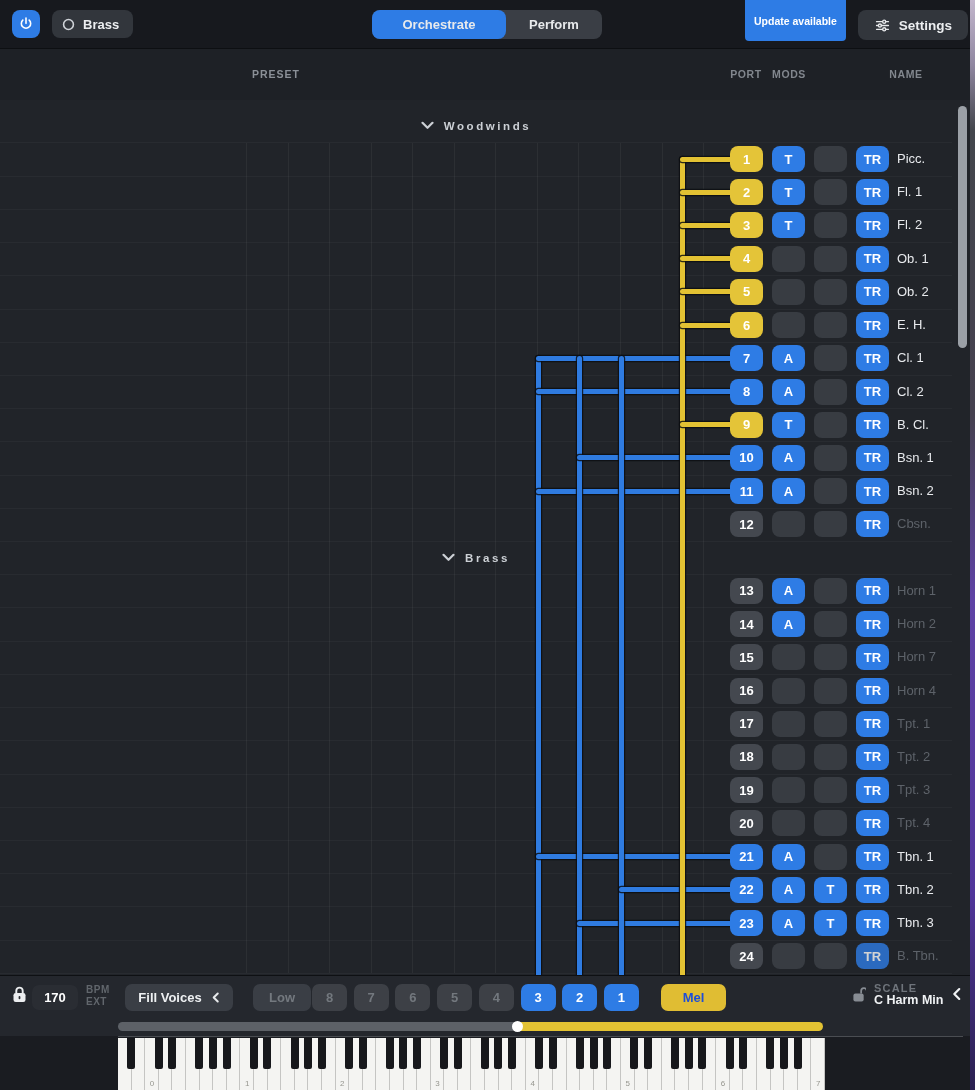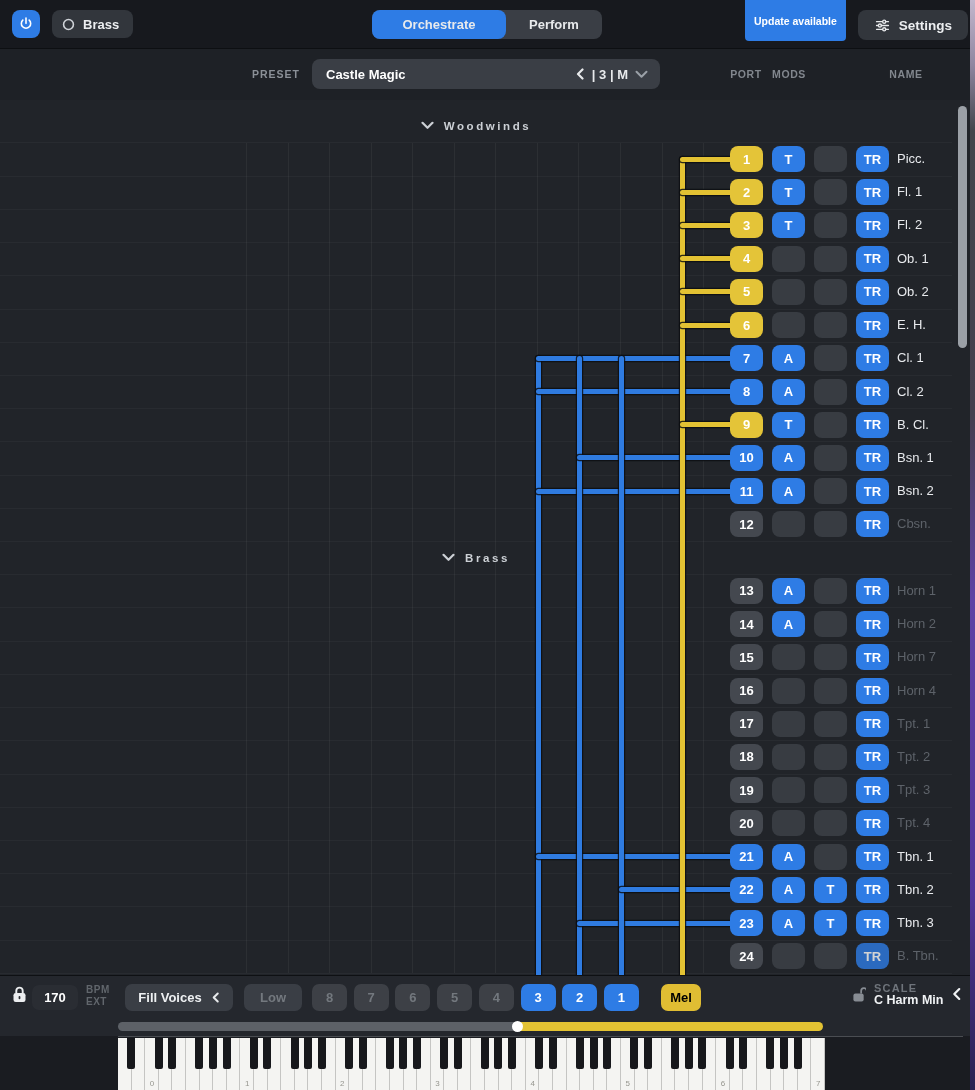--- a/index.html
+++ b/index.html
@@ -56,21 +56,21 @@
   .pill{position:absolute;top:8px;height:27px;border-radius:7px;background:#3a3e45;display:flex;
         align-items:center;justify-content:center;font-size:13px;font-weight:bold;color:#eef0f2;}
   .pill.dim{color:#74797f;}
   .bpm-pill{left:32px;top:9px;width:46px;height:25px;border-radius:7px;background:#2a2d33;
             display:flex;align-items:center;justify-content:center;color:#fff;font-size:13px;font-weight:bold;}
   .bpm-ext{left:86px;top:8px;font-size:10px;font-weight:bold;color:#61666c;line-height:12px;letter-spacing:.5px;}
   .vbtn{position:absolute;top:8px;width:35px;height:27px;border-radius:7px;display:flex;align-items:center;
         justify-content:center;font-size:13px;font-weight:bold;}
   .vbtn.dimv{background:#3d4046;color:#73787e;}
   .vbtn.bluev{background:#2e7ce5;color:#fff;}
-  .mel-btn{left:661px;top:8px;width:40px;height:27px;border-radius:7px;background:#e0bd33;color:#000000;
+  .mel-btn{left:661px;top:8px;width:65px;height:27px;border-radius:7px;background:#e0bd33;color:#1d4ed8;
            display:flex;align-items:center;justify-content:center;font-size:13px;font-weight:bold;}
   .scale-grp{left:852px;top:6px;display:flex;align-items:center;gap:8px;}
   .scale-txt{display:flex;flex-direction:column;line-height:12px;}
   .scale-lab{font-size:11px;font-weight:bold;letter-spacing:1.2px;color:#6f747b;}
   .scale-val{font-size:12.5px;font-weight:bold;color:#f0f2f4;white-space:nowrap;}
   
   .slider-grey{left:118px;top:1022px;height:9px;border-radius:4.5px;background:#5d6167;}
   .slider-yellow{top:1022px;height:9px;border-radius:4.5px;background:#e3c233;}
   .slider-dot{top:1021px;width:11px;height:11px;border-radius:50%;background:#fff;}
   
@@ -121,36 +121,20 @@
           <path d="M3 14.5h7M13.5 14.5H17"></path>
             <circle cx="12" cy="14.5" r="1.8"></circle>
         </svg>
       </span>
       <span>Settings</span>
     </div>
   </div>
 
   <div class="abs presetrow">
     <div class="abs preset-label">PRESET</div>
-    <div class="abs preset-dd">
-      <span class="preset-val">Castle Magic</span>
-      <span class="preset-nav">
-        <span>
-          <svg width="10" height="12" viewBox="0 0 10 12" fill="none" stroke="#e8eaec" stroke-width="2.2" stroke-linecap="round" stroke-linejoin="round">
-              <path d="M7.5 1.5 3 6l4.5 4.5"></path>
-            </svg>
-        </span>
-        <span>| 3 | M</span>
-        <span>
-          <svg width="13" height="9" viewBox="0 0 13 9" fill="none" stroke="#9aa0a7" stroke-width="2" stroke-linecap="round" stroke-linejoin="round">
-              <path d="M1.5 1.8 6.5 6.8 11.5 1.8"></path>
-            </svg>
-        </span>
-      </span>
-    </div>
     <div class="abs colhead" style="left:716px;width:60px;">PORT</div>
     <div class="abs colhead" style="left:759px;width:60px;">MODS</div>
     <div class="abs colhead" style="left:876px;width:60px;">NAME</div>
   </div>
 
   <div class="abs content">
     <div id="grid">
         <div class="abs hgrid" style="top: 42.4px;"></div>
         <div class="abs hgrid" style="top: 75.62px;"></div>
         <div class="abs hgrid" style="top: 108.84px;"></div>
@@ -367,21 +351,21 @@
       <div>EXT</div>
     </div>
     <div class="abs pill" style="left:125px;width:108px;gap:9px;">
       <span>Fill Voices</span>
       <span>
         <svg width="9" height="11" viewBox="0 0 10 12" fill="none" stroke="#e8eaec" stroke-width="2.2" stroke-linecap="round" stroke-linejoin="round">
             <path d="M7.5 1.5 3 6l4.5 4.5"></path>
           </svg>
       </span>
     </div>
-    <div class="abs pill dim" style="left:244px;width:58px;">Low</div>
+    <div class="abs pill dim" style="left:253px;width:58px;">Low</div>
     <div id="voice-buttons">
         <div class="vbtn dimv" style="left: 312px;">8</div>
         <div class="vbtn dimv" style="left: 353.7px;">7</div>
         <div class="vbtn dimv" style="left: 395.4px;">6</div>
         <div class="vbtn dimv" style="left: 437.1px;">5</div>
         <div class="vbtn dimv" style="left: 478.8px;">4</div>
         <div class="vbtn bluev" style="left: 520.5px;">3</div>
         <div class="vbtn bluev" style="left: 562.2px;">2</div>
         <div class="vbtn bluev" style="left: 603.9px;">1</div>
       </div>

